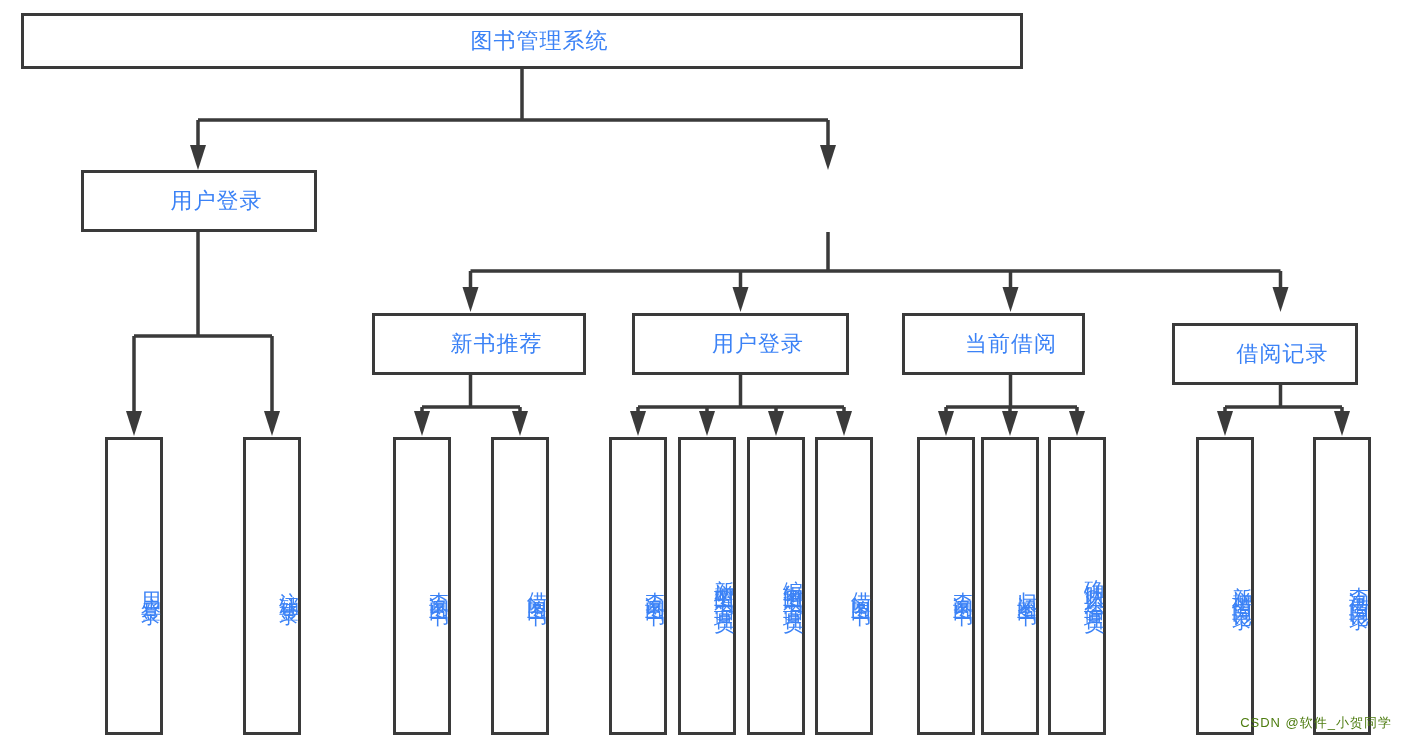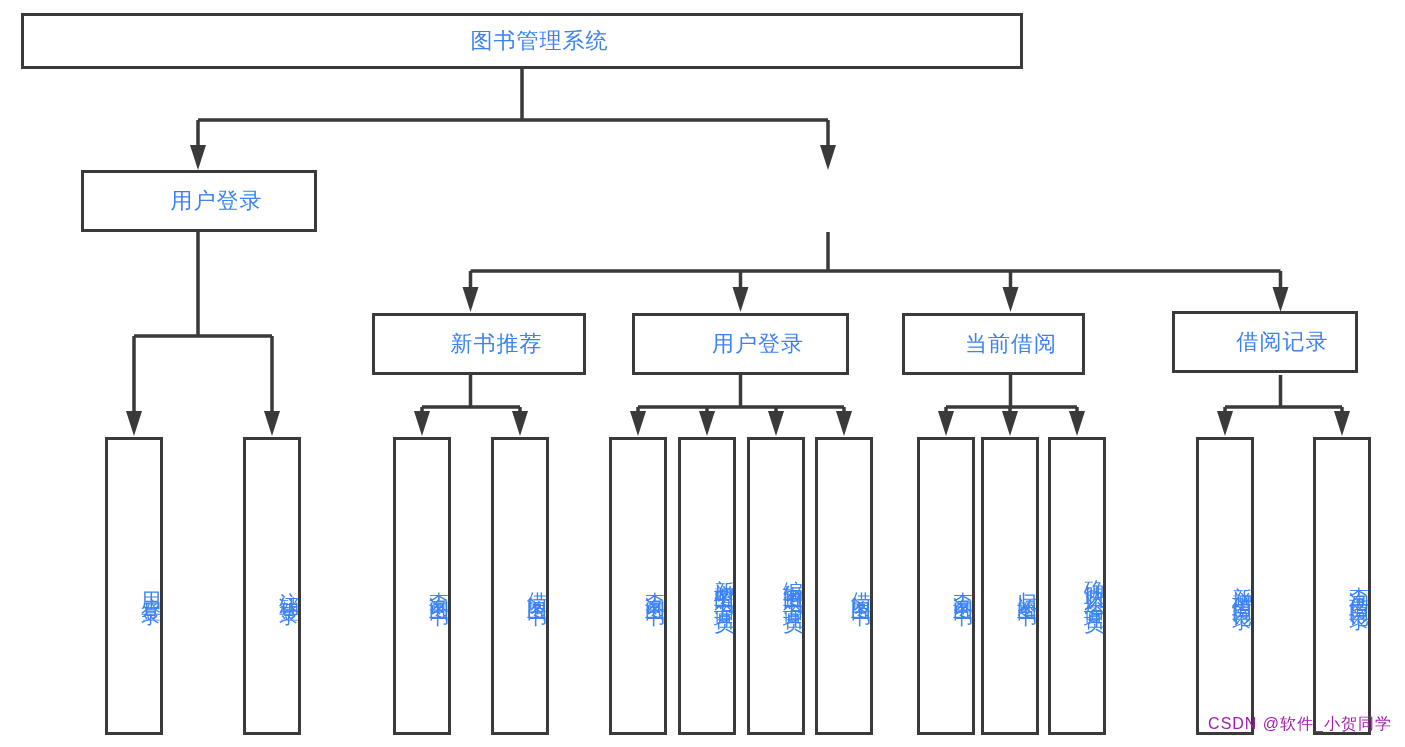--- a/index.html
+++ b/index.html
@@ -42,22 +42,22 @@
     writing-mode: vertical-rl;
     font-size: 20px;
     letter-spacing: 5px;
     line-height: 1;
     white-space: nowrap;
   }
   .watermark {
     position: absolute;
     top: 714px;
     right: 13px;
-    font-size: 16px;
-    color: #a21caf;
+    font-size: 13px;
+    color: #4d7c0f;
     letter-spacing: 1px;
     z-index: 3;
     white-space: nowrap;
   }
 </style>
 </head>
 <body>
 
 <div class="canvas">
 
@@ -121,21 +121,21 @@
 
   <div class="node node-h" style="left:372px; top:313px; width:214px; height:62px;">
     <span>新书推荐</span>
   </div>
   <div class="node node-h" style="left:632px; top:313px; width:217px; height:62px;">
     <span>用户登录</span>
   </div>
   <div class="node node-h" style="left:902px; top:313px; width:183px; height:62px;">
     <span>当前借阅</span>
   </div>
-  <div class="node node-h" style="left:1172px; top:311px; width:186px; height:62px;">
+  <div class="node node-h" style="left:1172px; top:323px; width:186px; height:62px;">
     <span>借阅记录</span>
   </div>
 
   <div class="node node-v" style="left:105px; top:437px; width:58px; height:298px;">
     <span>用户登录</span>
   </div>
   <div class="node node-v" style="left:243px; top:437px; width:58px; height:298px;">
     <span>注销登录</span>
   </div>
 

